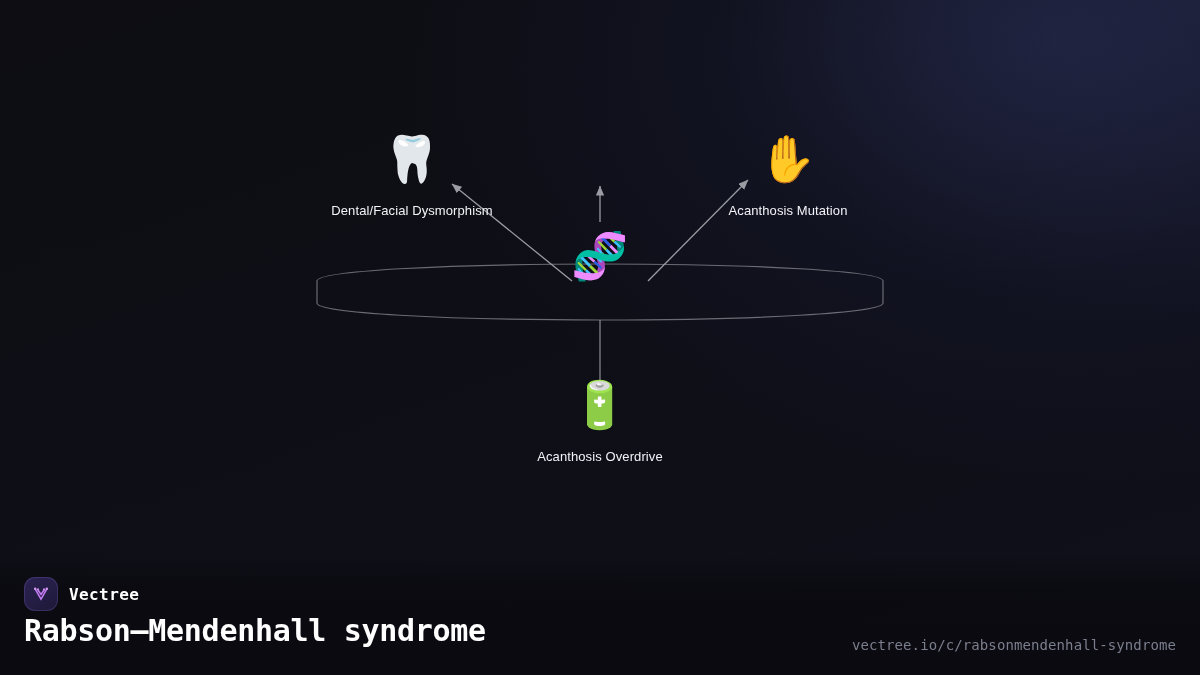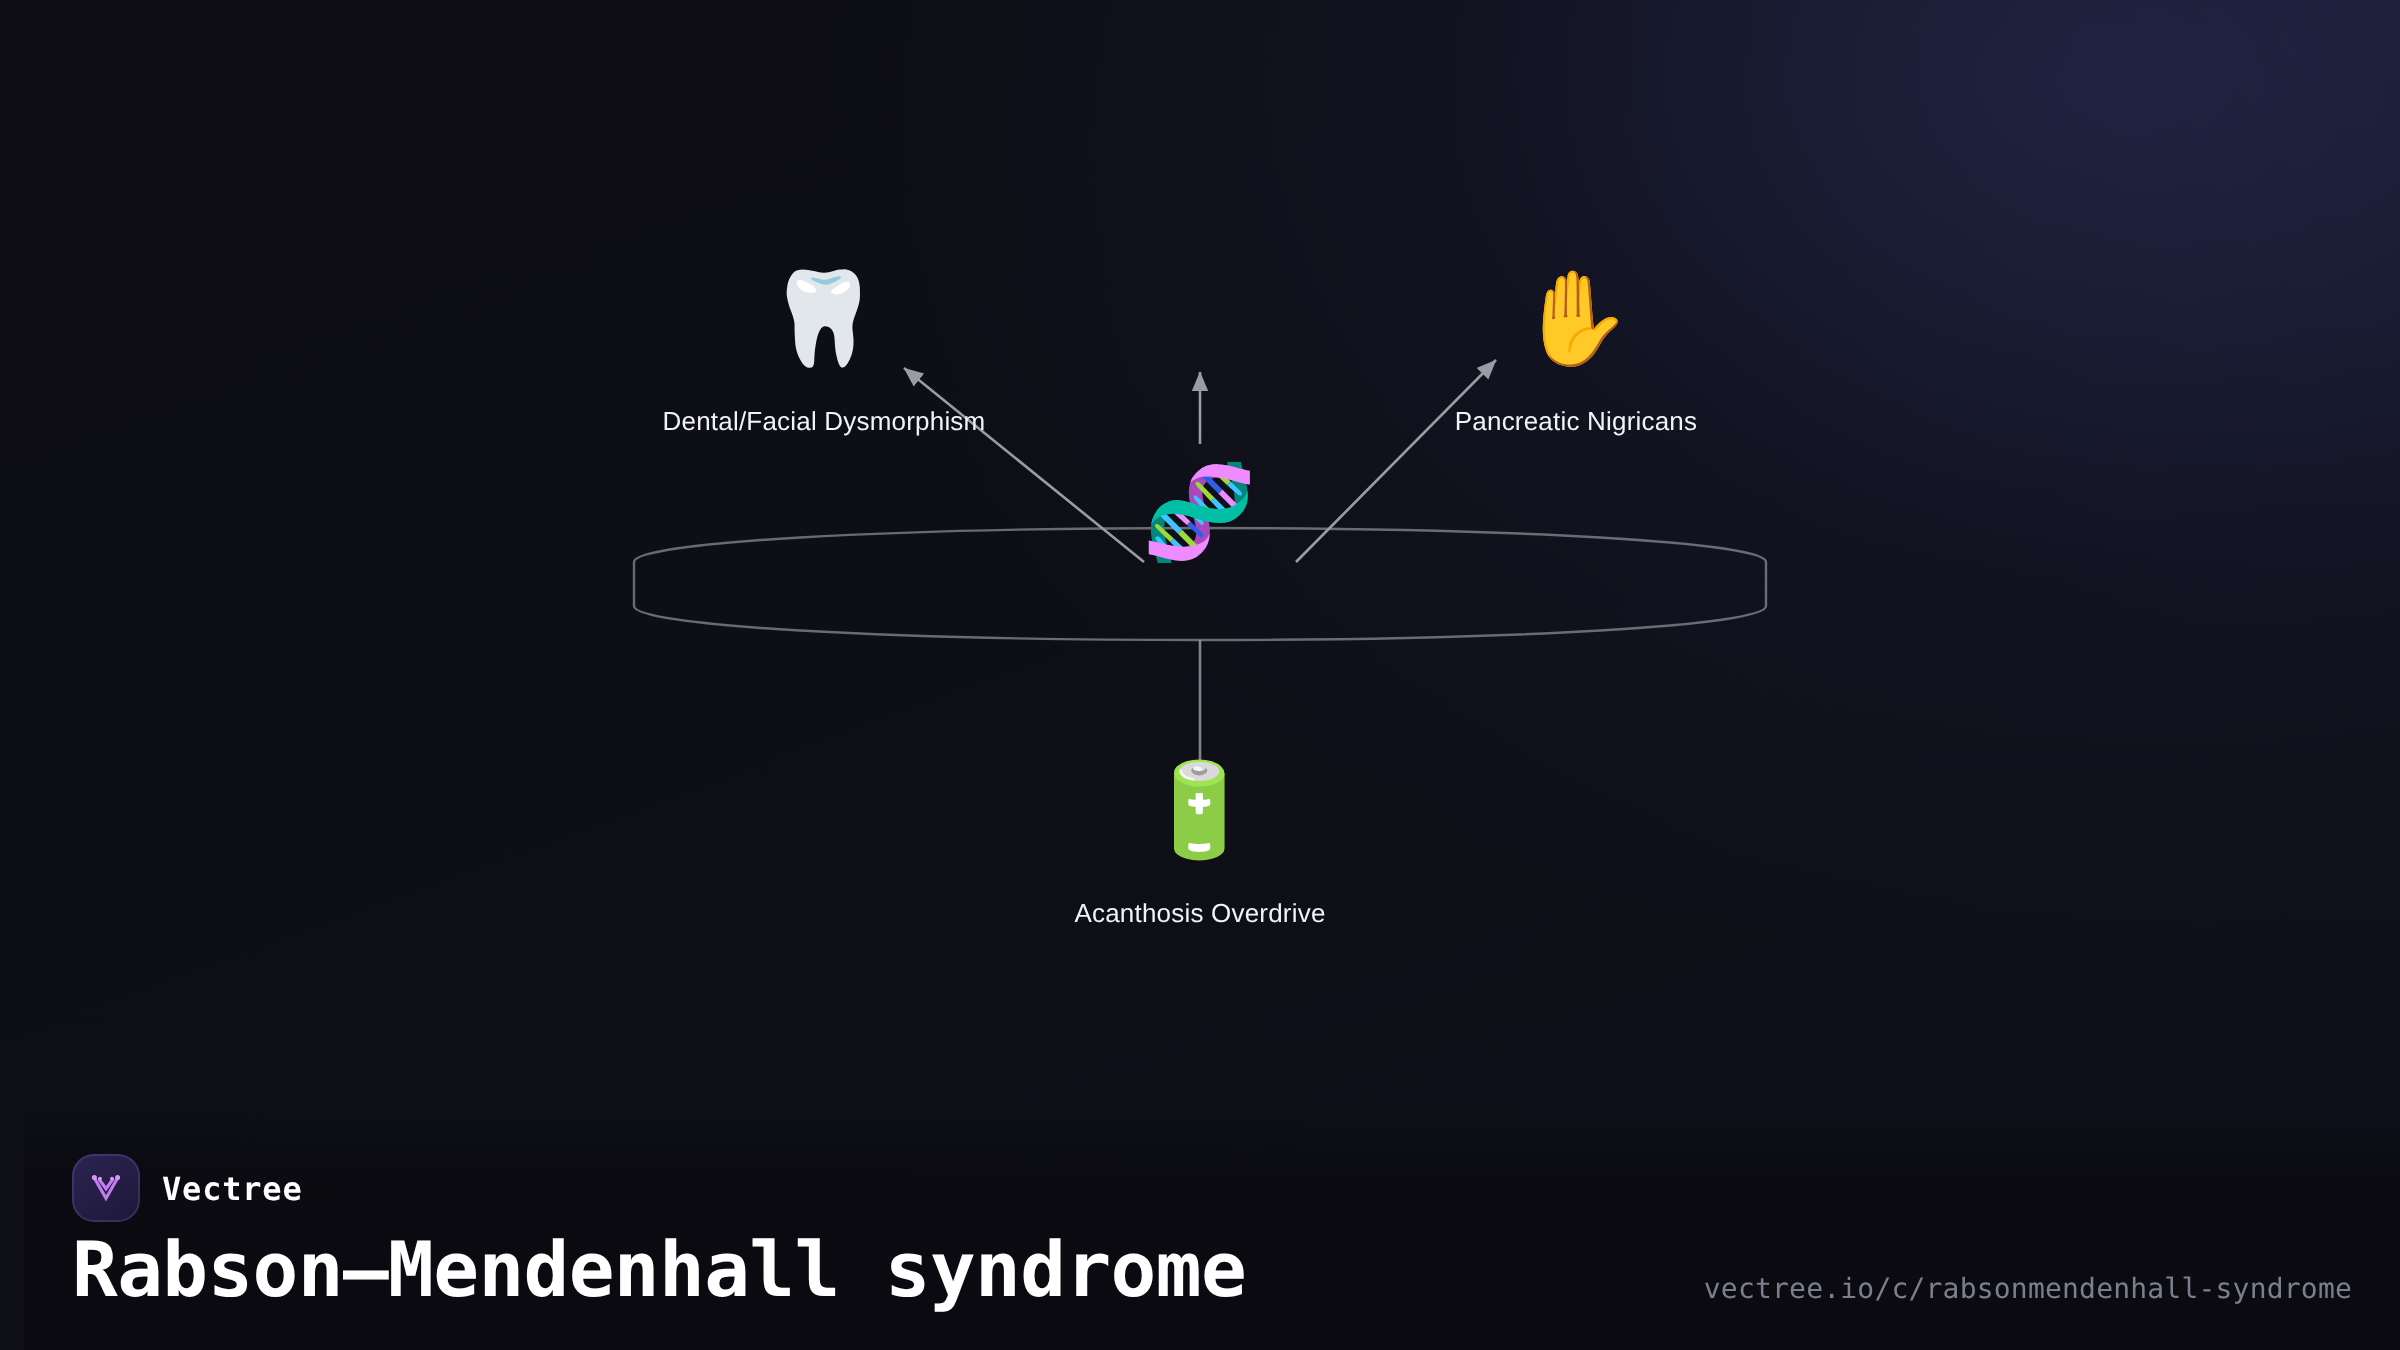--- a/index.html
+++ b/index.html
@@ -52,21 +52,21 @@
     font-size: 13px;
     line-height: 16px;
     color: #f2f3f7;
     letter-spacing: 0.1px;
     white-space: nowrap;
   }
 
   
   #footer {
     position: absolute;
-    left: 12px;
+    left: 0;
     right: 0;
     bottom: 0;
     height: 120px;
     background: linear-gradient(180deg, rgba(9,9,14,0.0) 0%, rgba(9,9,14,0.75) 28%, #0a0a10 100%);
     padding-left: 32px;
   }
   #brand-row {
     position: absolute;
     left: 24px;
     top: 22px;
@@ -89,21 +89,21 @@
     font-size: 16px;
     font-weight: bold;
     color: #ffffff;
     letter-spacing: 0.4px;
   }
   #page-title {
     position: absolute;
     left: 24px;
     top: 58px;
     font-family: "DejaVu Sans Mono", monospace;
-    font-size: 38px;
+    font-size: 30px;
     font-weight: bold;
     color: #ffffff;
     letter-spacing: -0.3px;
     white-space: nowrap;
   }
   #page-url {
     position: absolute;
     right: 24px;
     bottom: 22px;
     font-family: "DejaVu Sans Mono", monospace;
@@ -143,21 +143,21 @@
       <line x1="600" y1="320" x2="600" y2="380" stroke="#9a9ca3" stroke-width="1.3" opacity="0.82"></line>
     </svg>
 
     <div class="node" style="left:412px; top:133px;">
       <span class="emoji">🦷</span>
       <span class="node-label">Dental/Facial Dysmorphism</span>
     </div>
 
     <div class="node" style="left:788px; top:133px;">
       <span class="emoji">✋</span>
-      <span class="node-label">Pancreatic Nigricans</span>
+      <span class="node-label">Acanthosis Mutation</span>
     </div>
 
     <div class="node" style="left:600px; top:230px;">
       <span class="emoji">🧬</span>
     </div>
 
     <div class="node" style="left:600px; top:379px;">
       <span class="emoji">🔋</span>
       <span class="node-label">Acanthosis Overdrive</span>
     </div>

